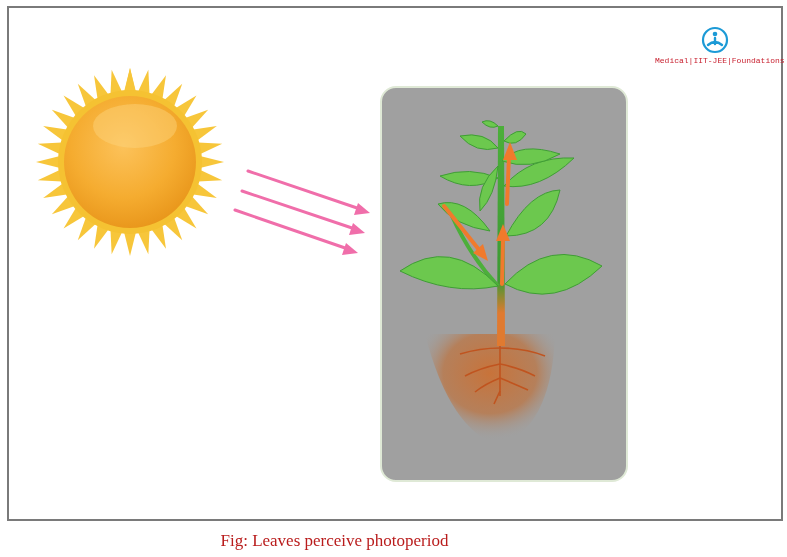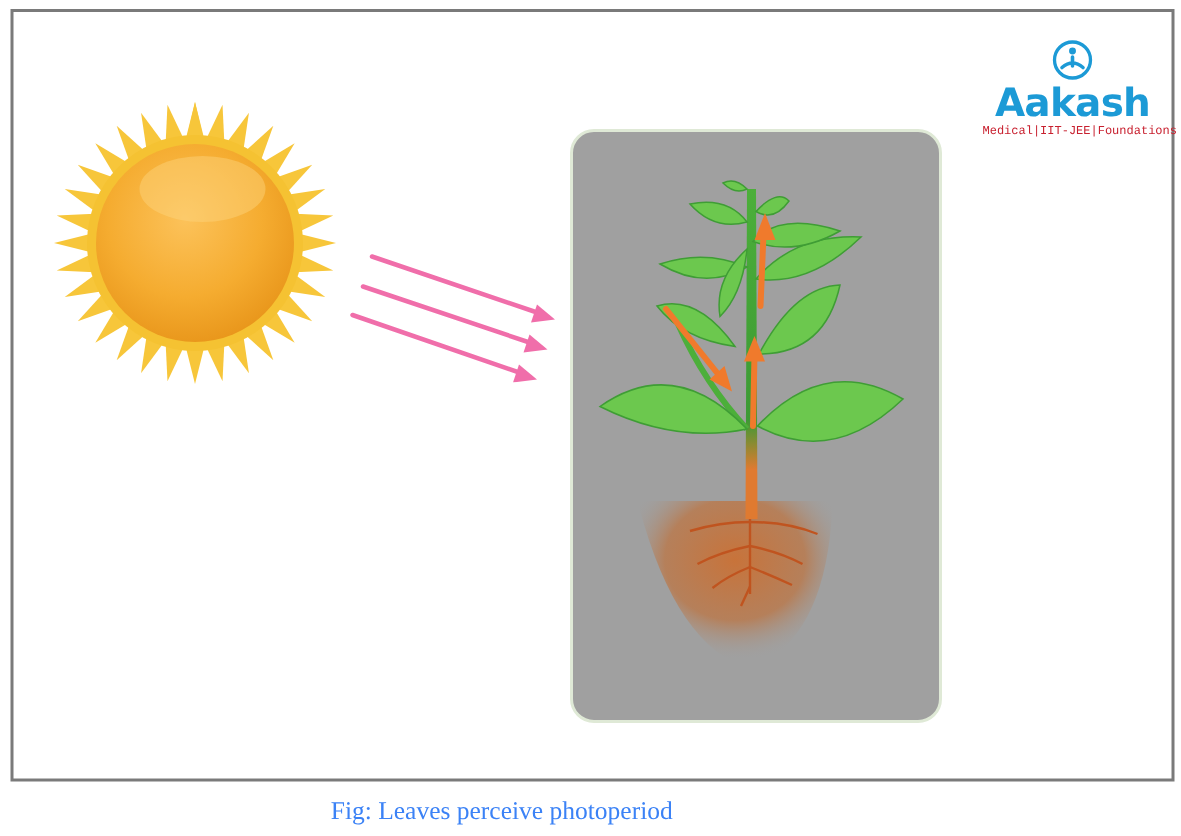--- a/index.html
+++ b/index.html
@@ -1,18 +1,18 @@
 <!DOCTYPE html>
 <html><head>
 <meta charset="utf-8">
 <style>
   html, body { margin:0; padding:0; background:#ffffff; }
   body { width:787px; height:557px; position:relative; overflow:hidden; }
   .frame { position:absolute; left:7px; top:6px; width:776px; height:515px; border:2px solid #7a7a7a; border-top-width:2px; box-sizing:border-box; background:#fff; }
-  .caption { position:absolute; left:0; width:669px; top:531px; text-align:center; font-family:"Liberation Serif", serif; font-size:17px; color:#3b82f6; }
+  .caption { position:absolute; left:0; width:669px; top:531px; text-align:center; font-family:"Liberation Serif", serif; font-size:17px; color:#b91c1c; }
   .logo { position:absolute; left:655px; top:26px; width:120px; text-align:center; }
   .logo-name { font-family:"DejaVu Sans", sans-serif; font-weight:bold; font-size:26px; color:#1c9ad6; line-height:26px; letter-spacing:-0.5px; }
   .logo-tag { font-family:Liberation Mono, monospace; font-size:8px; color:#c8202f; margin-top:1px; white-space:nowrap; }
   .panel { position:absolute; left:380px; top:86px; width:248px; height:396px; border-radius:16px; background:#a0a0a0; border:2px solid #dfe9d6; box-sizing:border-box; overflow:hidden; }
   svg { position:absolute; }
 </style>
 </head>
 <body>
 
 <div class="frame"></div>
@@ -133,17 +133,16 @@
     </g>
   </svg>
 </div>
 
 <div class="logo">
   <svg width="28" height="28" viewBox="0 0 28 28" style="position:relative;display:block;margin:0 auto 2px auto;">
     <circle cx="14" cy="14" r="12" fill="none" stroke="#1c9ad6" stroke-width="2.2"></circle>
     <circle cx="14" cy="8" r="2.3" fill="#1c9ad6"></circle>
     <path d="M14,12 L14,18 M7,19 Q14,13 21,19" stroke="#1c9ad6" stroke-width="2.4" fill="none" stroke-linecap="round"></path>
   </svg>
-  <div class="logo-name">Aakash</div>
   <div class="logo-tag">Medical|IIT-JEE|Foundations</div>
 </div>
 
 <div class="caption">Fig: Leaves perceive photoperiod</div>
 
 </body></html>

